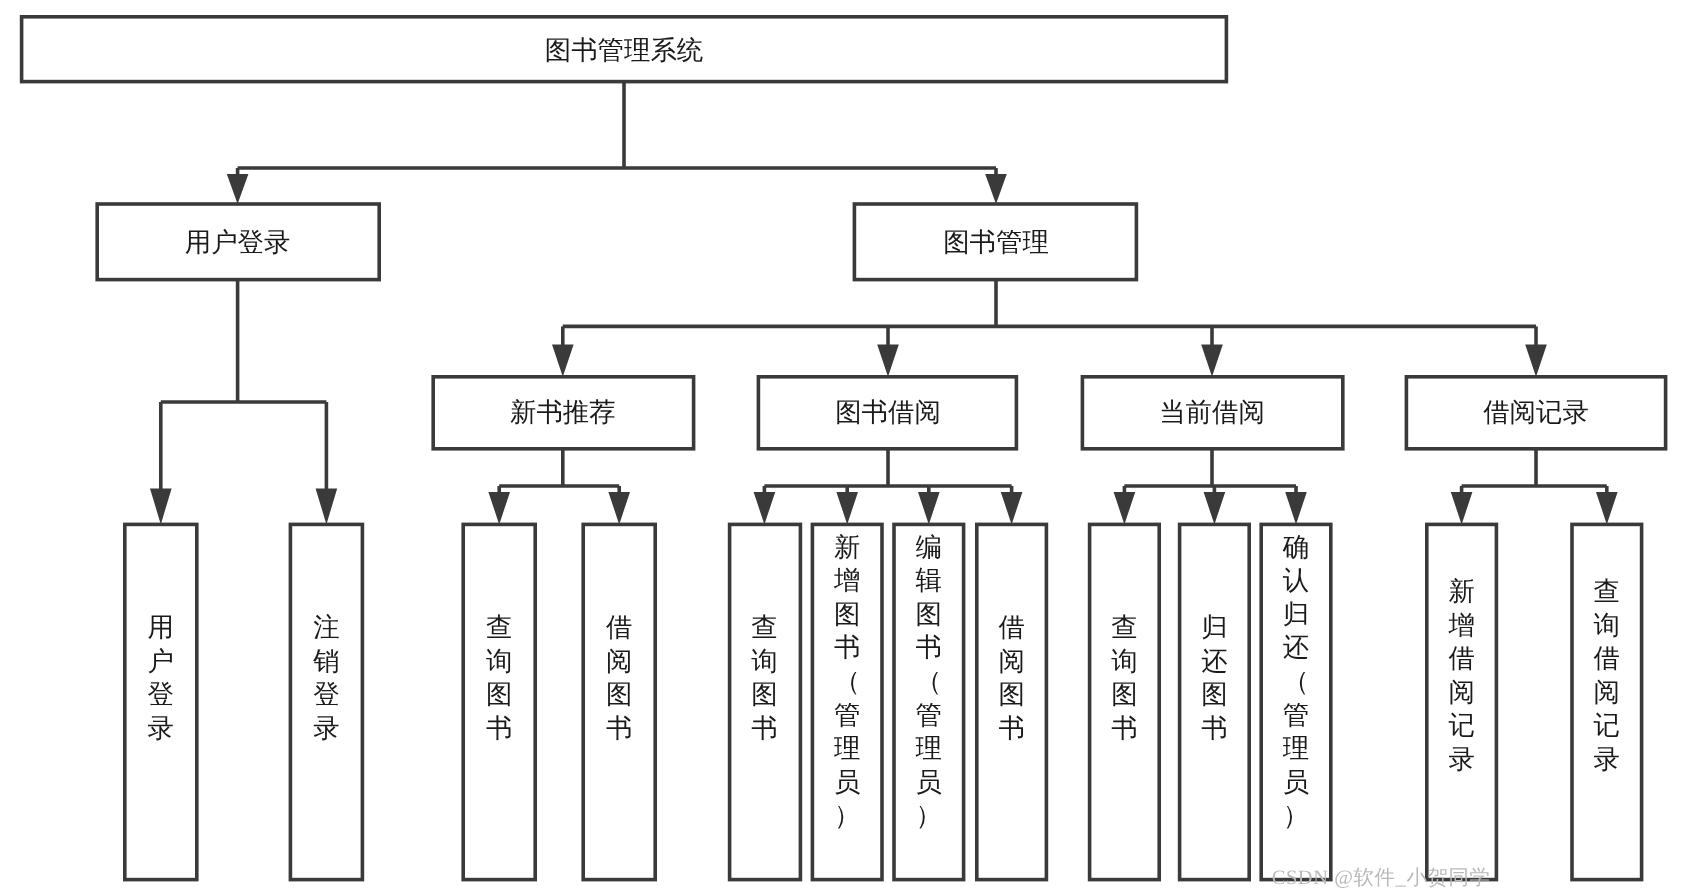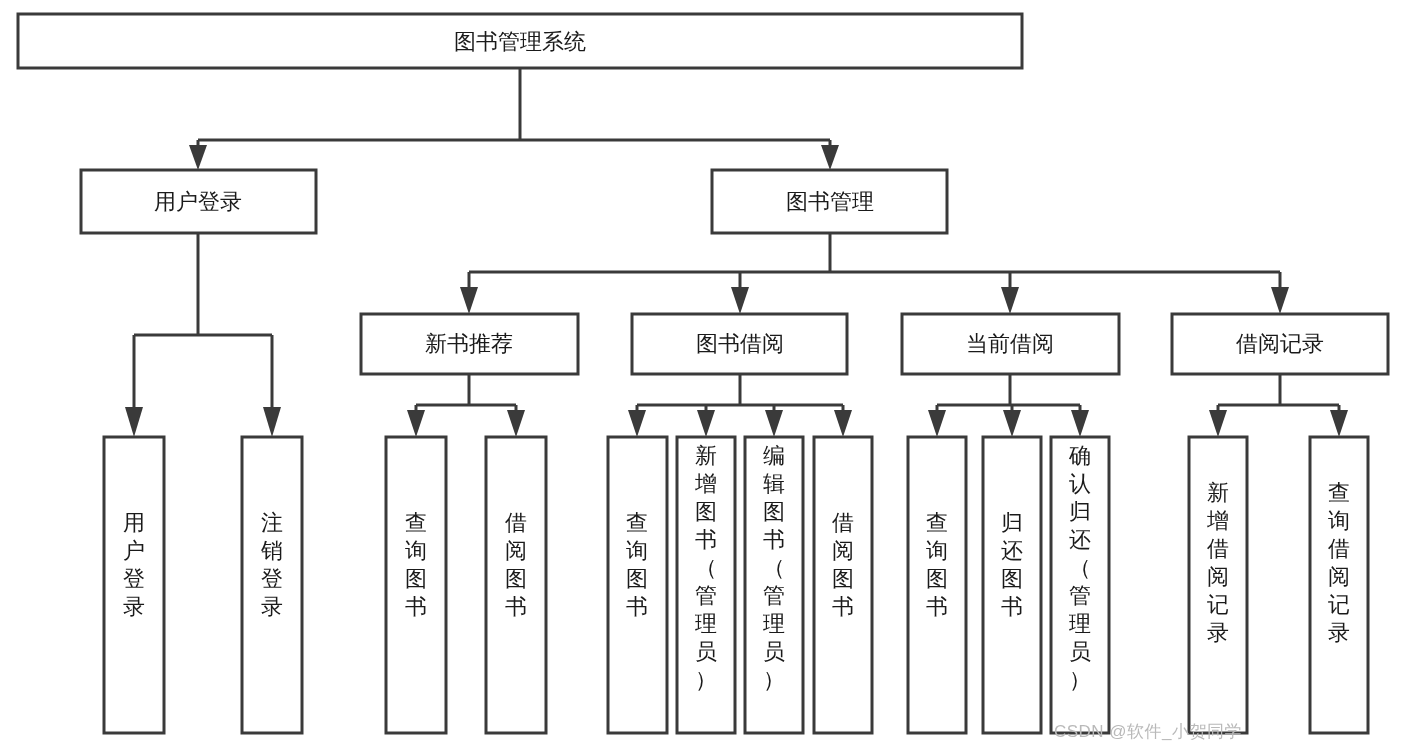--- a/index.html
+++ b/index.html
@@ -26,21 +26,21 @@
     font-family:"DejaVu Sans","Liberation Sans",sans-serif;
     font-size:22px;
     text-anchor:middle;
   }
   .connector{
     stroke:#3a3a3a;stroke-width:3;fill:none;stroke-linecap:butt;
   }
   .arrow-head{fill:#3a3a3a;stroke:none;}
   .watermark{
     position:absolute;right:8px;bottom:4px;
-    font-family:Liberation Sans, sans-serif;
+    font-family:Liberation Serif, serif;
     font-size:17px;
     color:#b9b9b9;
     white-space:nowrap;
     letter-spacing:0.5px;
     pointer-events:none;
   }
 </style>
 </head>
 <body>
 

